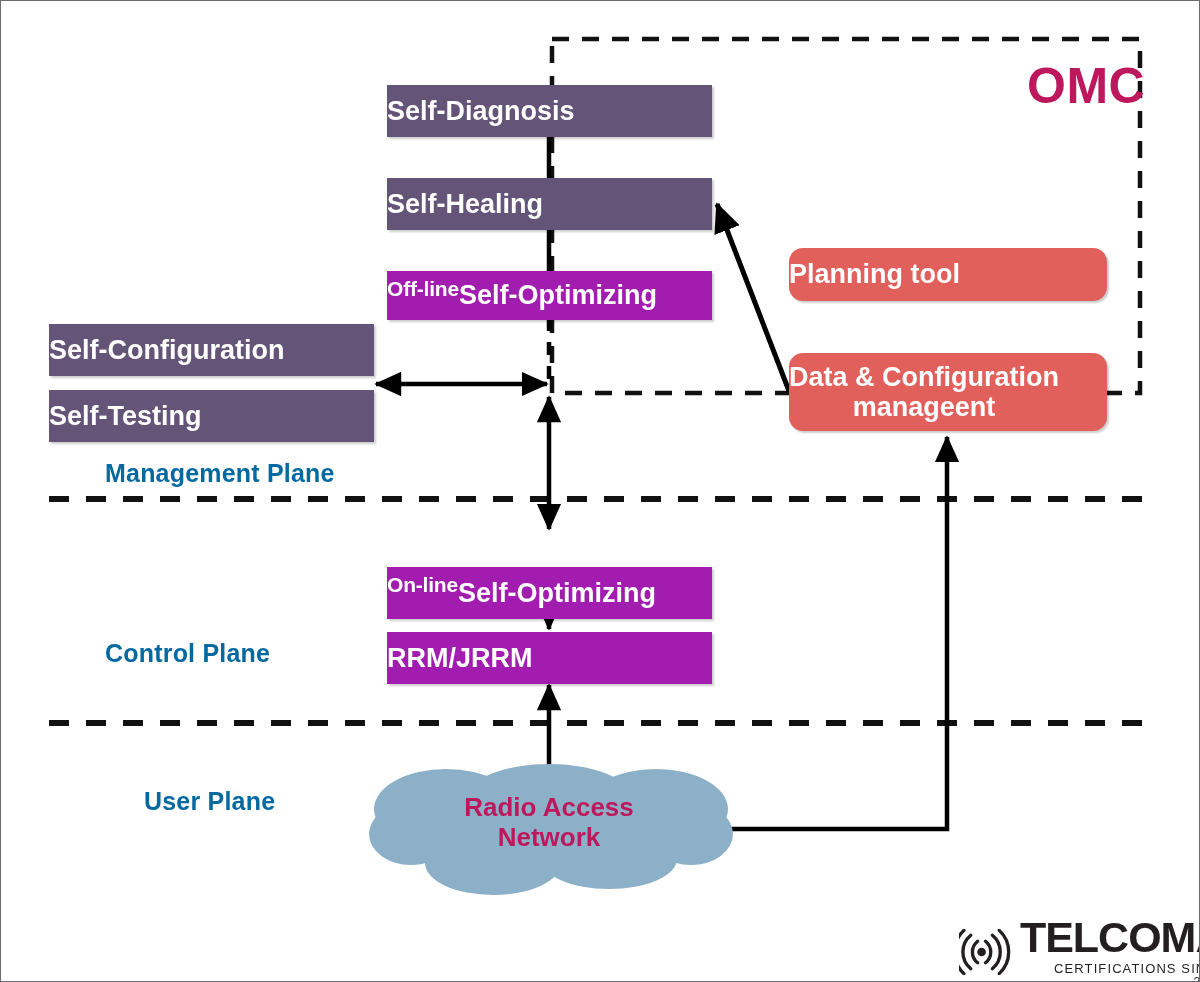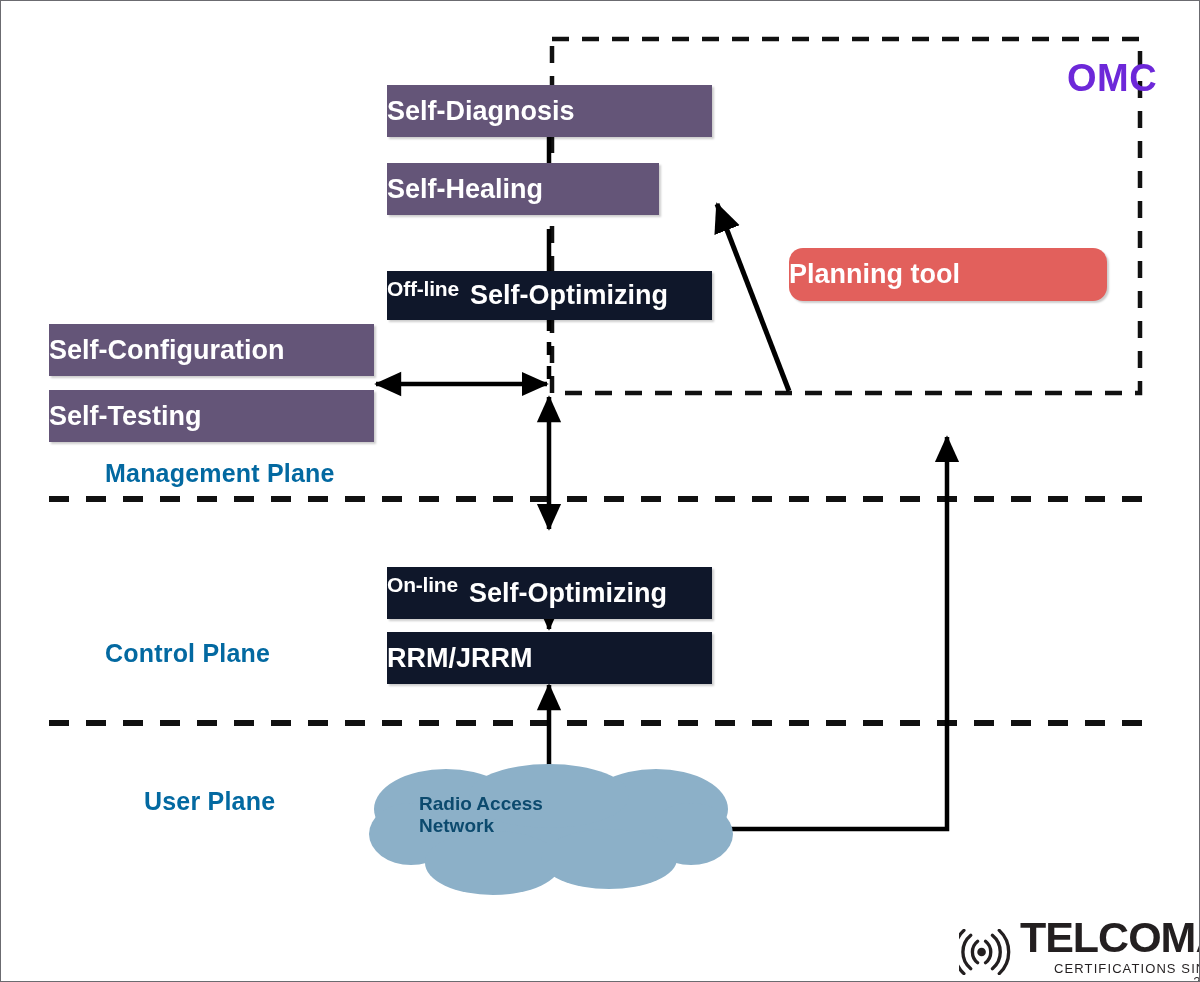--- a/index.html
+++ b/index.html
@@ -26,21 +26,21 @@
     justify-content: flex-start;
     color: #ffffff;
     font-weight: bold;
     text-align: center;
     line-height: 1.12;
     box-shadow: 2px 2px 2px rgba(0,0,0,0.20);
     box-sizing: border-box;
     z-index: 4;
   }
   .box-purple { background: #645578; }
-  .box-red-dark { background: #0f172a; gap: 11px; }
+  .box-red-dark { background: #a21caf; }
   .box-red-light { background: #e2605c; border-radius: 14px; }
 
   .prefix {
     font-size: 21px;
     font-weight: bold;
     align-self: flex-start;
     margin-top: 6px;
     letter-spacing: -0.2px;
   }
   .main-lbl { font-size: 27px; }
@@ -48,41 +48,41 @@
   .plane-label {
     position: absolute;
     color: #0369a1;
     font-size: 25px;
     font-weight: bold;
     letter-spacing: 0.2px;
     z-index: 3;
   }
   .omc-label {
     position: absolute;
-    color: #6d28d9;
-    font-size: 38px;
+    color: #be185d;
+    font-size: 50px;
     font-weight: bold;
     letter-spacing: 0.5px;
     z-index: 6;
-    margin-left: 40px;
   }
   svg.layer {
     position: absolute;
     left: 0; top: 0;
     width: 1200px;
     height: 982px;
     z-index: 2;
     pointer-events: none;
   }
 
   .cloud-text {
     position: absolute;
-    color: #0c4a6e;
-    font-size: 19px;
-    font-weight: bold;
+    color: #be185d;
+    font-size: 26px;
+    font-weight: bold;
+    text-align: center;
     line-height: 1.15;
     z-index: 5;
   }
   .logo {
     position: absolute;
     display: flex;
     align-items: center;
     z-index: 6;
   }
   .logo-text { display: flex; flex-direction: column; line-height: 1; }
@@ -156,41 +156,47 @@
     <span>Radio Access</span><br>
     <span>Network</span>
   </div>
 
   <div class="omc-label" style="left:1026px; top:56px;">OMC</div>
 
   <div class="box box-purple" style="left:386px; top:84px; width:325px; height:52px;">
     <span class="main-lbl">Self-Diagnosis</span>
   </div>
 
-  <div class="box box-purple" style="left:386px; top:162px; width:272px; height:52px;">
+  <div class="box box-purple" style="left:386px; top:177px; width:325px; height:52px;">
     <span class="main-lbl">Self-Healing</span>
   </div>
 
   <div class="box box-red-dark" style="left:386px; top:270px; width:325px; height:49px;">
     <span class="prefix">Off-line</span>
     <span class="main-lbl">Self-Optimizing</span>
   </div>
 
   <div class="box box-purple" style="left:48px; top:323px; width:325px; height:52px;">
     <span class="main-lbl">Self-Configuration</span>
   </div>
 
   <div class="box box-purple" style="left:48px; top:389px; width:325px; height:52px;">
     <span class="main-lbl">Self-Testing</span>
   </div>
 
   <div class="box box-red-light" style="left:788px; top:247px; width:318px; height:53px;">
     <span class="main-lbl">Planning tool</span>
   </div>
 
+  <div class="box box-red-light" style="left:788px; top:352px; width:318px; height:78px;">
+    <span class="main-lbl">
+      <span>Data &amp; Configuration</span><br>
+      <span>manageent</span>
+    </span>
+  </div>
 
   <div class="box box-red-dark" style="left:386px; top:536px; width:325px; height:52px;margin-top:30px;">
     <span class="prefix">On-line</span>
     <span class="main-lbl">Self-Optimizing</span>
   </div>
 
   <div class="box box-red-dark" style="left:386px; top:631px; width:325px; height:52px;">
     <span class="main-lbl">RRM/JRRM</span>
   </div>
 

